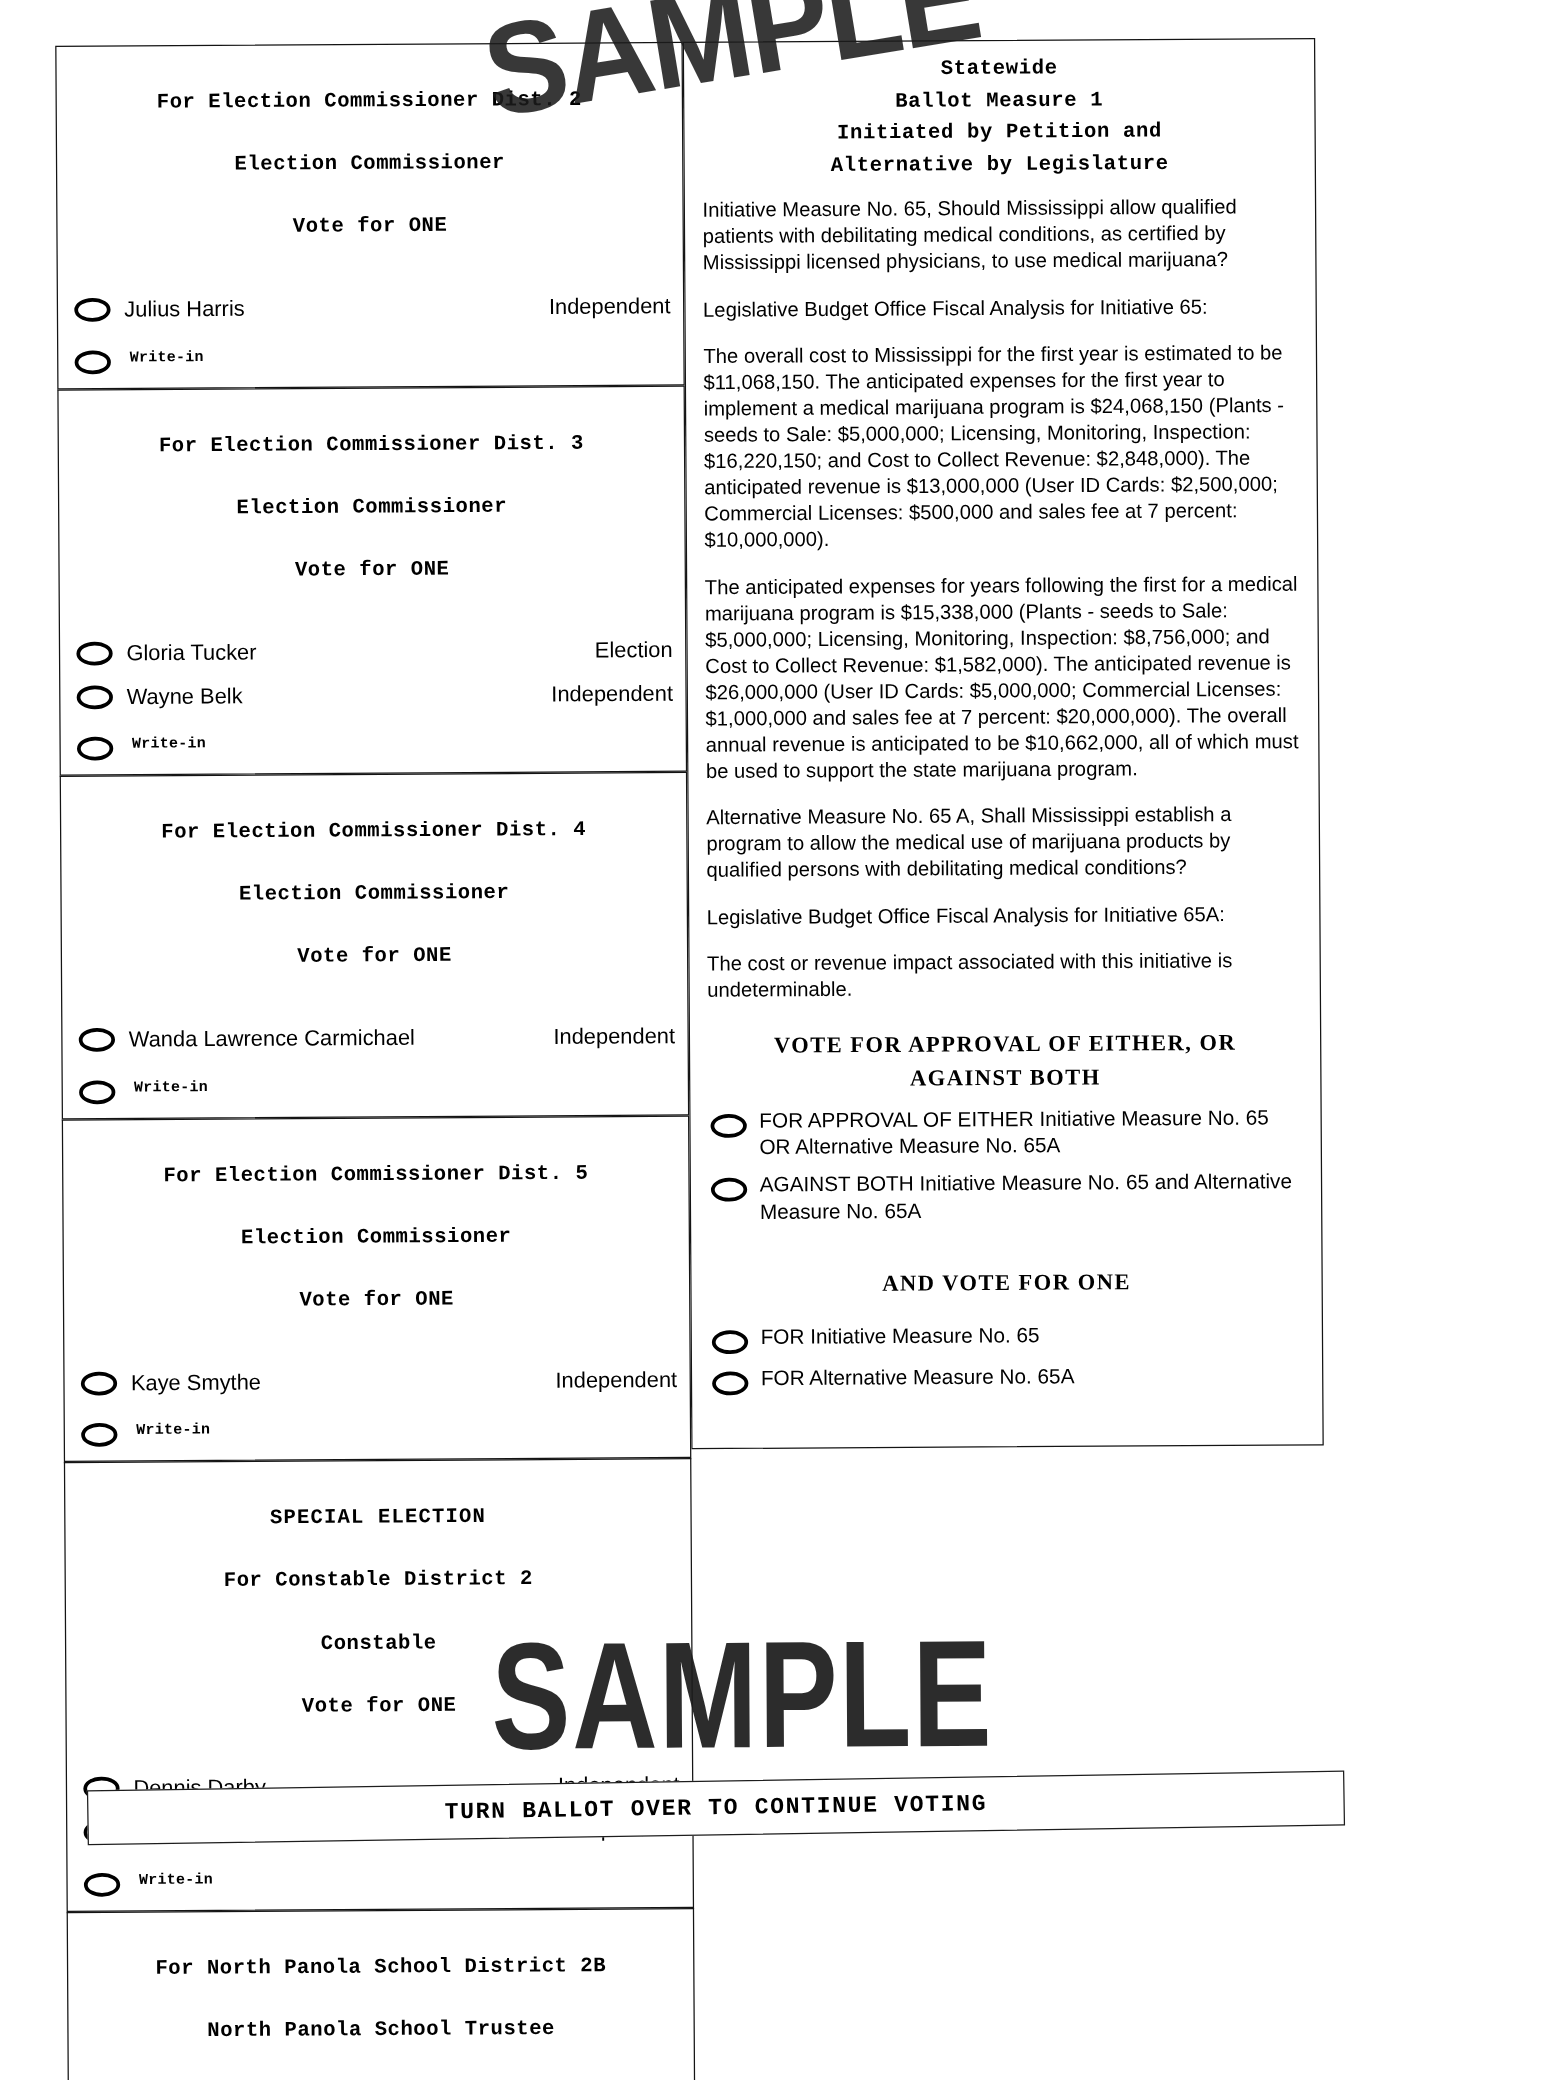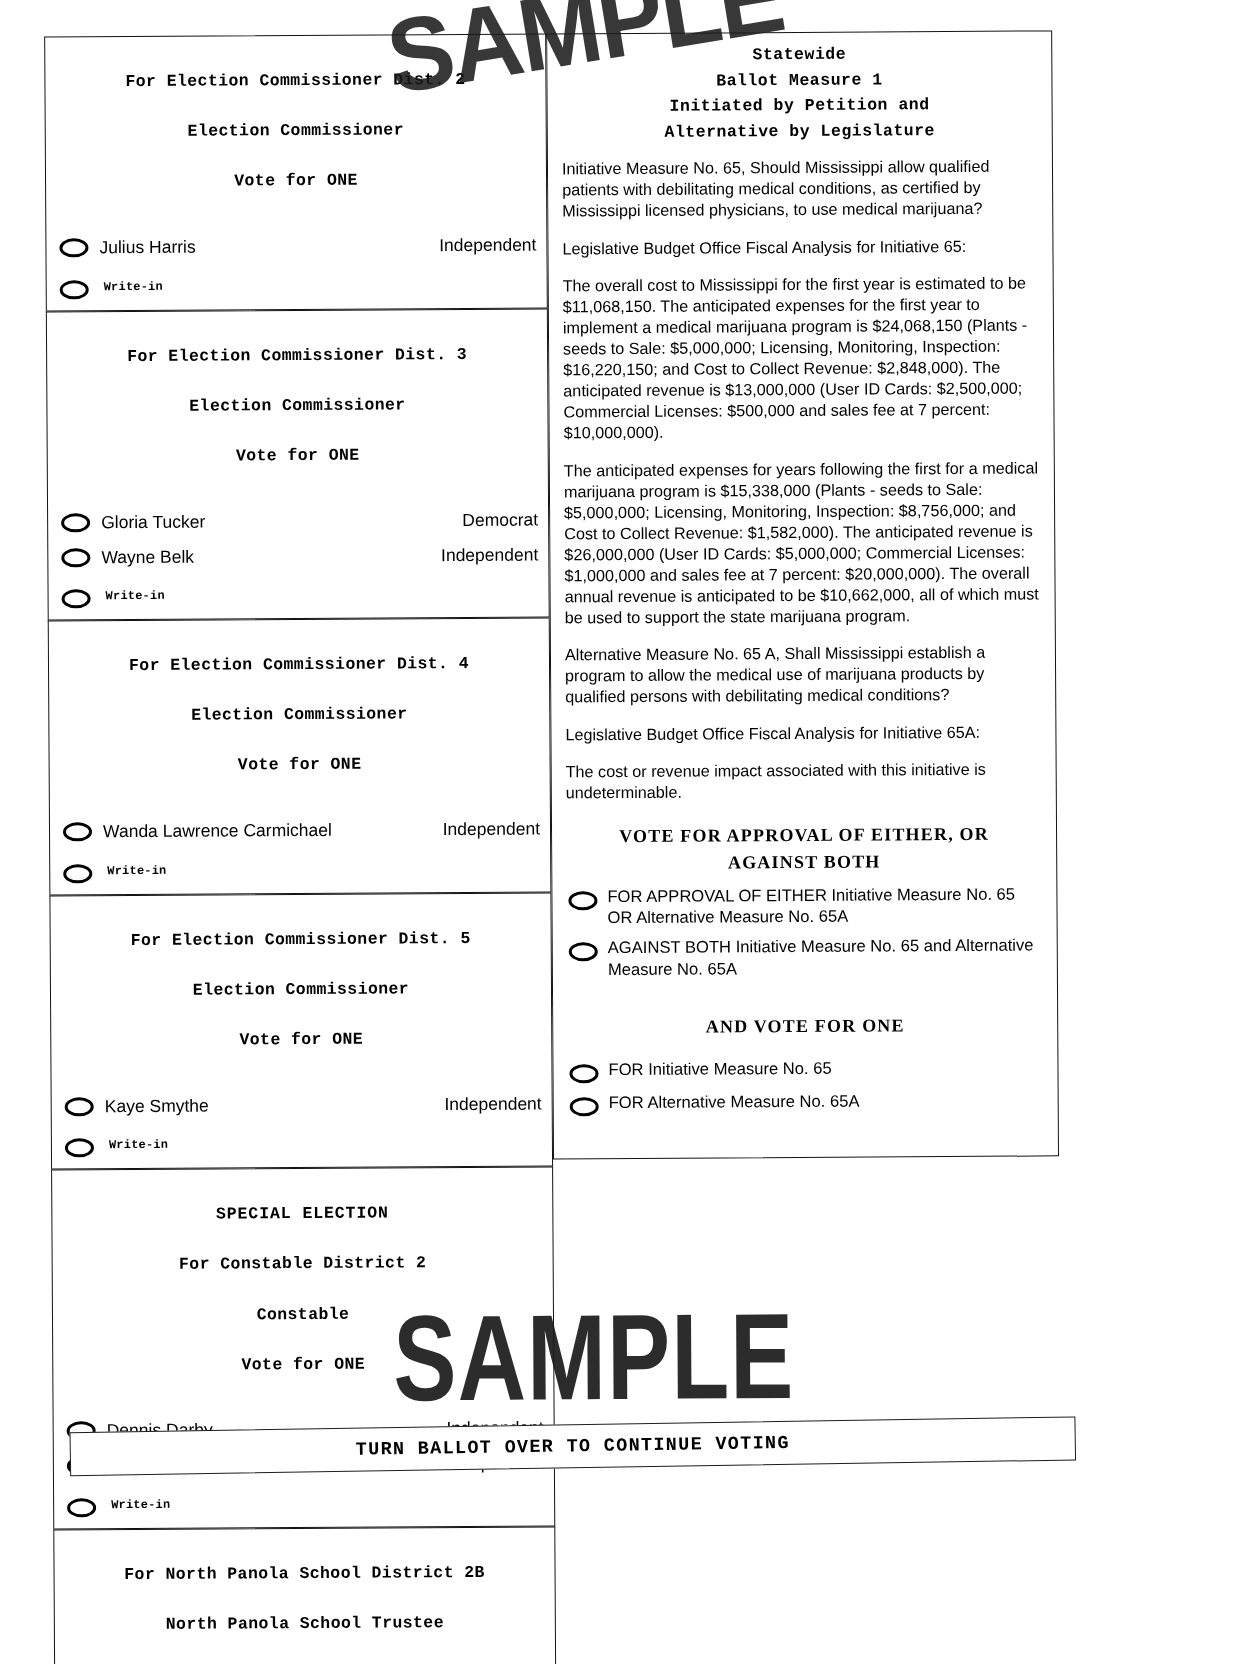--- a/index.html
+++ b/index.html
@@ -220,21 +220,21 @@
       <div class="contest">
         <div class="contest-head">
           <span class="ln">For Election Commissioner Dist. 3</span>
           <span class="ln">Election Commissioner</span>
           <span class="ln">Vote for ONE</span>
         </div>
         <div class="choices">
           <div class="choice">
             <span class="oval"></span>
             <span class="cand-name">Gloria Tucker</span>
-            <span class="party">Democrat</span>
+            <span class="party">Election</span>
           </div>
           <div class="choice">
             <span class="oval"></span>
             <span class="cand-name">Wayne Belk</span>
             <span class="party">Independent</span>
           </div>
           <div class="writein">
             <span class="oval"></span>
             <span class="writein-lines">
               <span class="writein-rule"></span>

